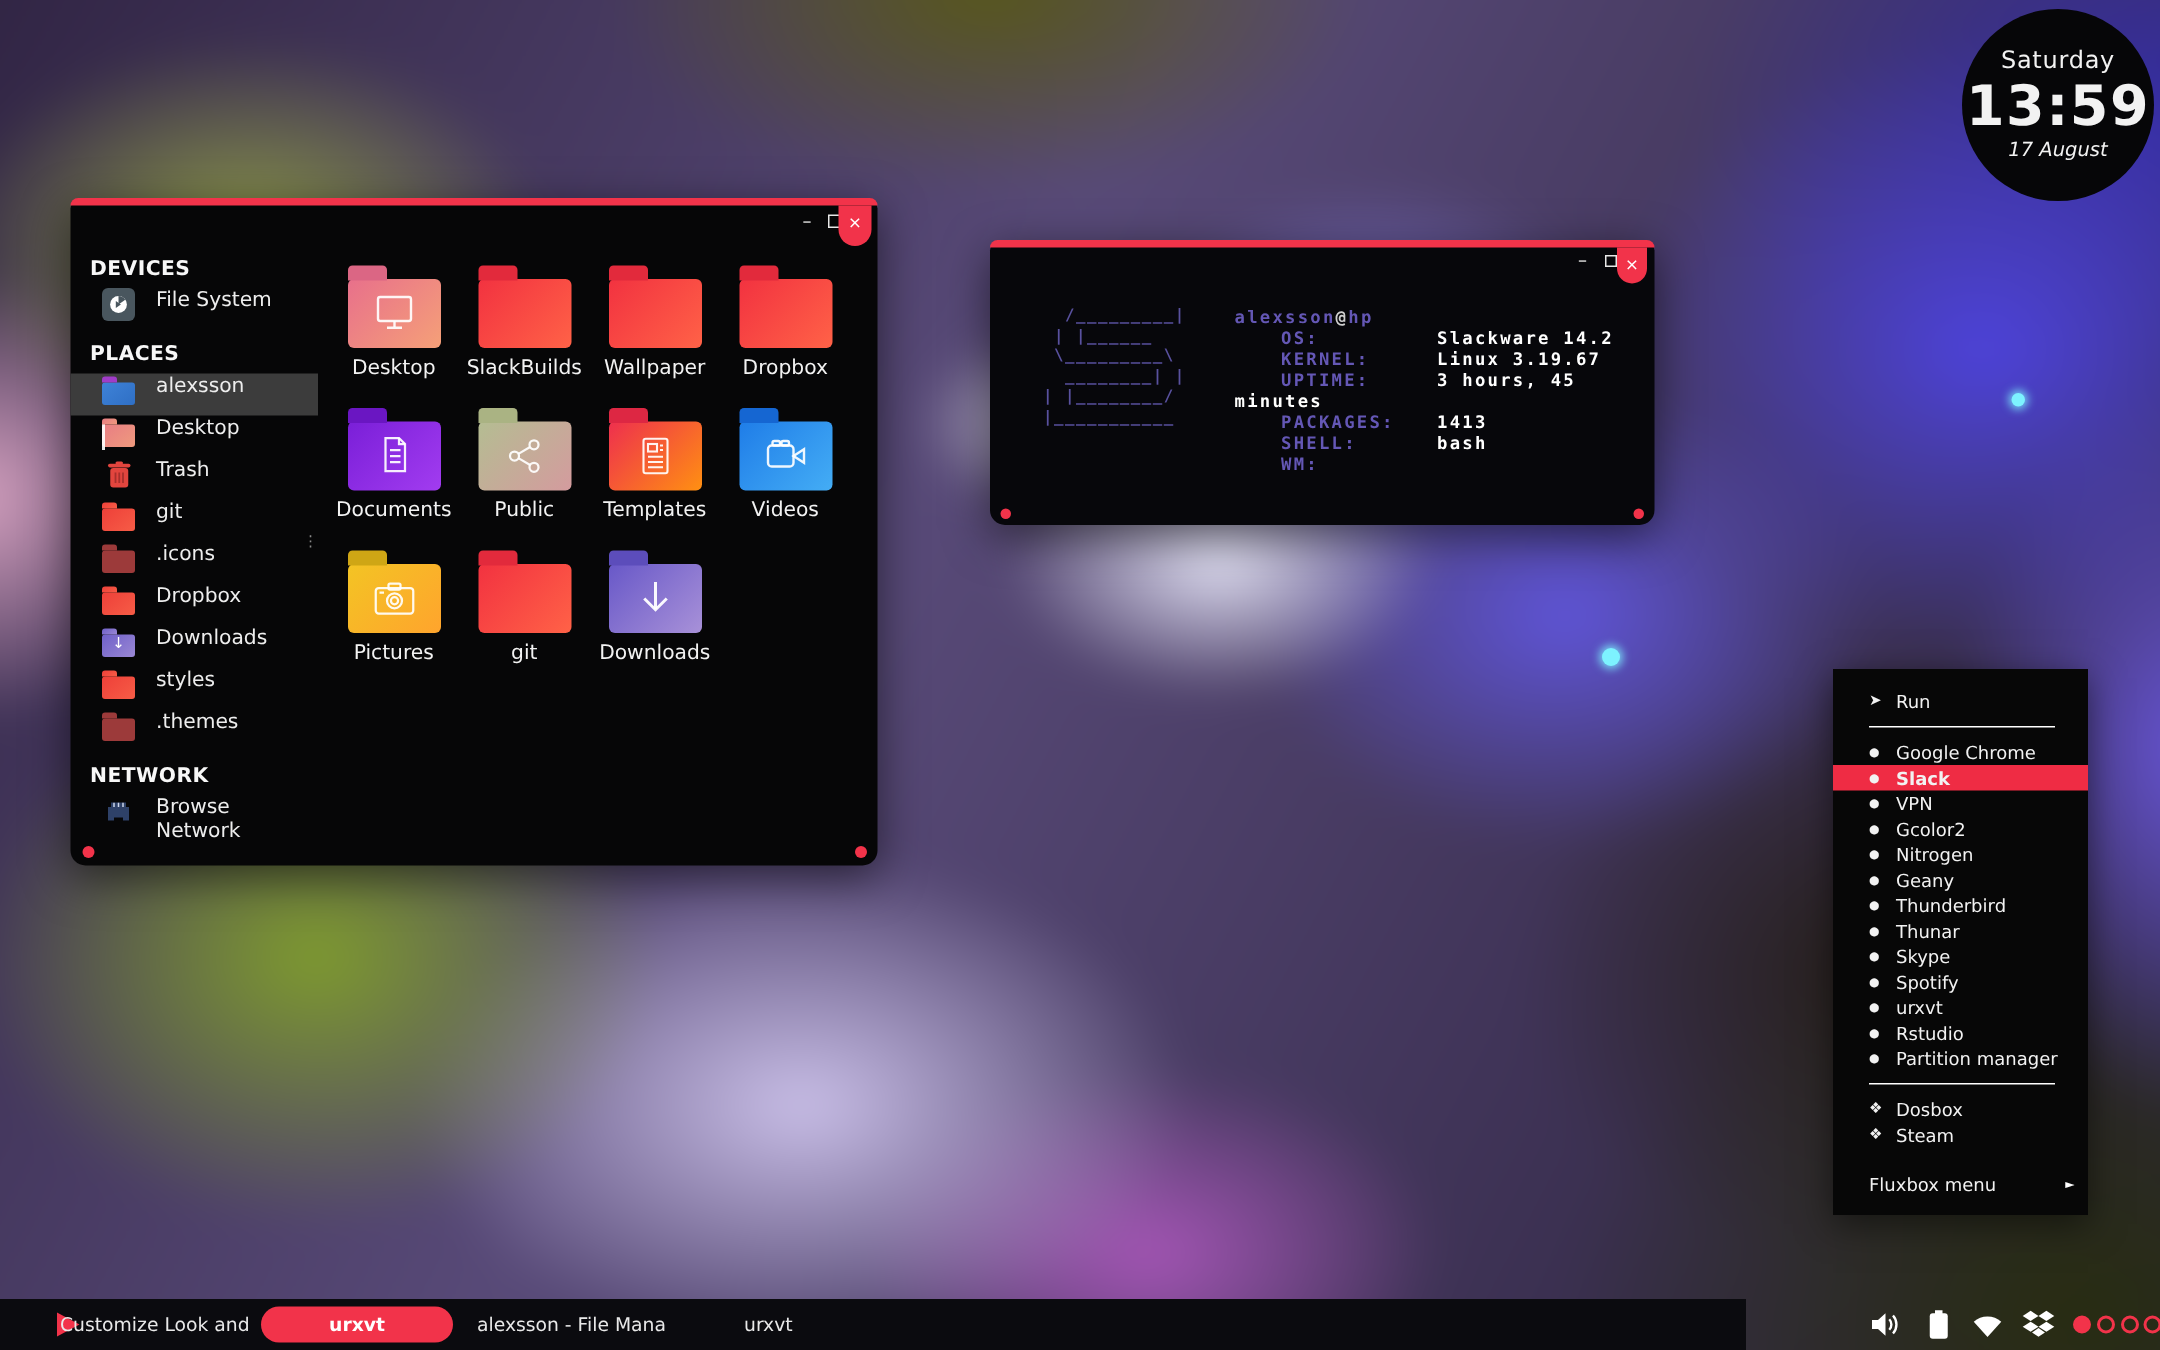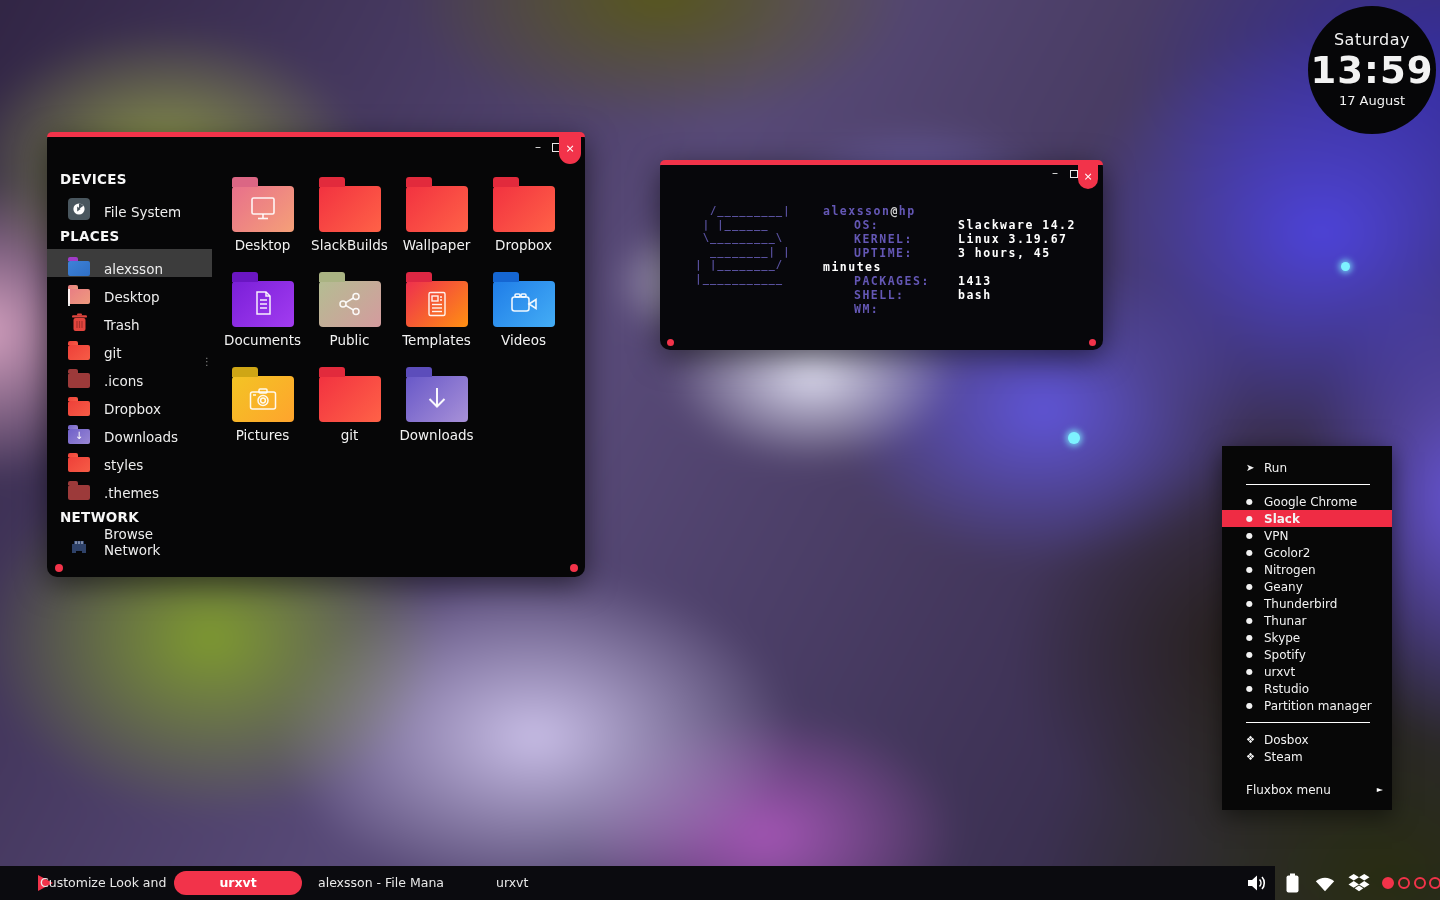--- a/index.html
+++ b/index.html
@@ -28,40 +28,40 @@
   }
   .flower-dot { position:absolute; border-radius:50%; background:#7df2ff; box-shadow:0 0 6px 2px rgba(125,242,255,.8); }
   .dot-a { left:1068px; top:432px; width:12px; height:12px; }
   .dot-b { left:1341px; top:262px; width:9px; height:9px; }
 
   
   .clock { position:absolute; left:1308px; top:6px; width:128px; height:128px; border-radius:50%;
     background:#060608; color:#f2f2f2; text-align:center; }
   .clock .day  { margin-top:24px; font-size:16px; letter-spacing:.5px; }
   .clock .time { font-size:37px; font-weight:bold; line-height:44px; letter-spacing:1px; }
-  .clock .date { font-size:13px; }
+  .clock .date { font-size:13px;font-style:italic; }
 
   
   .window { position:absolute; background:#060607; border-radius:7px 7px 10px 10px; box-shadow:0 8px 30px rgba(0,0,0,.55); }
   .strip { height:5px; background:var(--accent); border-radius:7px 7px 0 0; }
   .wbtn { position:absolute; color:#e8e8e8; font-size:12px; line-height:12px; cursor:default; }
   .btn-max-box { width:9px; height:9px; border:1.5px solid #e8e8e8; display:inline-block; }
   .close-tab { position:absolute; top:0; width:22px; height:27px; background:var(--accent);
     border-radius:0 0 11px 11px; text-align:center; }
   .close-tab span { color:#fff; font-size:11px; line-height:20px; }
   .grip { position:absolute; width:8px; height:8px; border-radius:50%; background:#f2334a; }
 
   
   .fm { left:47px; top:132px; width:538px; height:445px; }
   .fm .titlebar { position:relative; height:24px; }
   .fm-body { position:absolute; top:29px; left:0; right:0; bottom:0; display:flex; }
   .sidebar { width:165px; padding-top:2px; position:relative; }
   .sb-header { height:26px; margin-top:3px; display:flex; align-items:center; padding-left:13px;
     color:#f7f7f7; font-size:13.5px; font-weight:bold; letter-spacing:.3px; }
-  .sb-item { height:28px; display:flex; align-items:flex-end; padding-left:20px; gap:13px;
+  .sb-item { height:28px; display:flex; align-items:flex-start; padding-left:20px; gap:13px;
     color:#ededed; font-size:13.5px; }
   .sb-item.selected { background:#3c3c3c; }
   .sb-ico { width:24px; height:22px; display:flex; align-items:center; justify-content:center; flex:none; }
   .splitter { position:absolute; right:0px; top:196px; color:#8a8a8a; font-size:10px; line-height:10px; }
 
   
   .mfold { position:relative; width:22px; height:15px; border-radius:2px; margin-top:4px; }
   .mfold::before { content:""; position:absolute; top:-4px; left:0; width:10px; height:4px; border-radius:2px 2px 0 0; background:inherit; }
   .mf-red      { background:linear-gradient(140deg,#ee4039,#f65c46); }
   .mf-darkred  { background:#9c3a3a; }
@@ -113,21 +113,21 @@
     color:#f2f2f2; font-size:12px; white-space:nowrap; }
   .m-item .bullet { font-size:8px; width:9px; flex:none; }
   .m-item .bullet.arrow { font-size:10px; }
   .m-item .bullet.diamond { font-size:10px; }
   .m-item.highlight { background:#ef2c44; font-weight:bold; }
   .m-div { height:1px; background:#fff; margin:8px 22px 8px 24px; }
   .m-sub { margin-top:16px; }
   .m-sub .subarrow { position:absolute; right:9px; font-size:8px; color:#fff; }
 
   
-  .taskbar { position:absolute; left:0; bottom:0; width:1275px; height:34px; background:#0b0b0f; }
+  .taskbar { position:absolute; left:0; bottom:0; width:1164px; height:34px; background:#0b0b0f; }
   .tb-text { position:absolute; top:0; height:34px; line-height:34px; color:#e9e9e9; font-size:12.5px; white-space:nowrap; }
   .tb-play { position:absolute; left:38px; top:9px; width:0; height:0;
     border-left:15px solid #f2334a; border-top:8px solid transparent; border-bottom:8px solid transparent; }
   .tb-pill { position:absolute; left:174px; top:5px; width:128px; height:24px; border-radius:13px;
     background:#f2334a; color:#fff; font-size:12.5px; font-weight:bold; text-align:center; line-height:24px; }
   .tray { position:absolute; top:7px; width:22px; height:20px; display:flex; align-items:center; justify-content:center; }
   .ws-dot { position:absolute; top:11px; width:12px; height:12px; border-radius:50%; border:2px solid #f2334a; }
   .ws-dot.active { background:#f2334a; }
 </style>
 </head>

